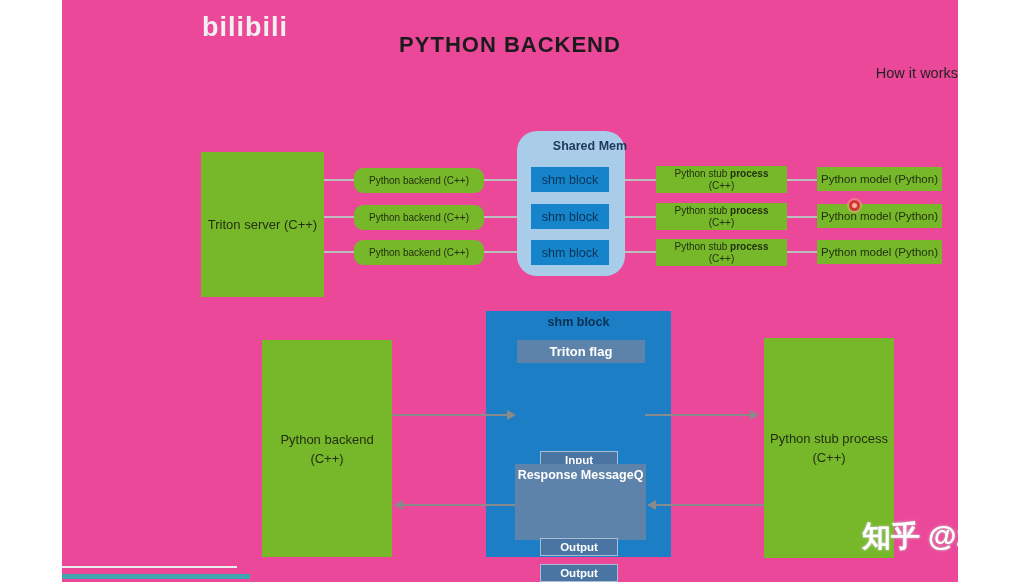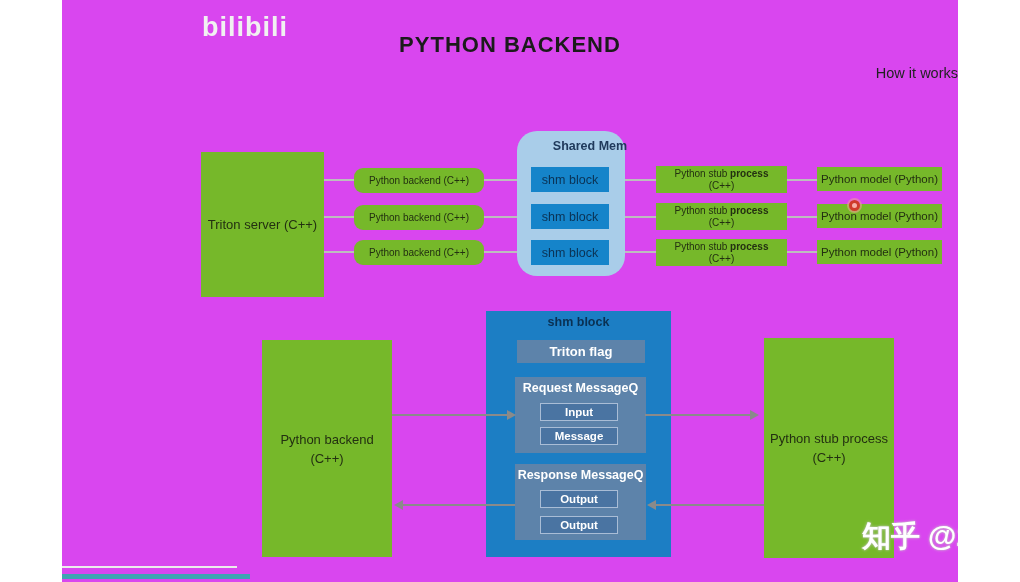--- a/index.html
+++ b/index.html
@@ -1,19 +1,19 @@
 <!DOCTYPE html>
 <html><head>
 <meta charset="utf-8">
 <style>
   * { margin:0; padding:0; box-sizing:border-box; }
   html,body { background:#fff; }
   body { font-family:"Liberation Sans", sans-serif; }
   .stage {
-    position:relative; width:896px; height:582px; background:#d946ef;
+    position:relative; width:896px; height:582px; background:#ec4899;
     overflow:hidden; margin:0 auto;
   }
   .abs { position:absolute; }
 
   
   .title { left:0; right:0; top:32px; text-align:center; font-size:22px;
            font-weight:bold; letter-spacing:1px; color:#1b1b1b; }
   .subtitle { left:0; right:0; top:65px; text-align:right; font-size:14.5px;
               color:#222; }
 
@@ -44,21 +44,21 @@
                     font-size:12.5px; font-weight:600; color:#0a3153; }
   .steel { background:var(--steel); color:#fff; }
   .health { left:455px; top:340px; width:128px; height:23px; font-size:13px;
             display:flex; align-items:center; justify-content:center; font-weight:600; }
   .qbox { width:131px; left:453px; }
   .q-label { text-align:center; font-size:12.5px; font-weight:600; color:#fff;
              padding-top:4px; }
   .slot { position:absolute; left:478px; width:78px; height:18px;
           background:var(--slot); border:1px solid #a9bdd6; color:#fff;
           font-size:11.5px; display:flex; align-items:center; justify-content:center;
-          font-weight:600; }
+          font-weight:600;margin-top:48px; }
 
   
   .aline { height:2px; background:#8a8a8a; }
   .ah-r { width:0; height:0; border-top:5px solid transparent;
           border-bottom:5px solid transparent; border-left:9px solid #8a8a8a; }
   .ah-l { width:0; height:0; border-top:5px solid transparent;
           border-bottom:5px solid transparent; border-right:9px solid #8a8a8a; }
 
   
   .reddot { left:787px; top:200px; width:11px; height:11px; border-radius:50%;
@@ -139,23 +139,20 @@
   </div>
   <div class="abs gbox model-s" style="top:240px">Python model (Python)</div>
 
   <div class="abs reddot"></div>
 
   <div class="abs bigblue"></div>
   <div class="abs shmblock-label">shm block</div>
 
   <div class="abs steel health">Triton flag</div>
 
-  <div class="abs steel qbox" style="top:377px;height:76px">
-    <div class="q-label">Request MessageQ</div>
-  </div>
   <div class="abs slot" style="top:403px">Input</div>
   <div class="abs slot" style="top:427px">Message</div>
 
   <div class="abs steel qbox" style="top:464px;height:76px">
     <div class="q-label">Response MessageQ</div>
   </div>
   <div class="abs slot" style="top:490px">Output</div>
   <div class="abs slot" style="top:516px">Output</div>
 
   <div class="abs gbox pyback">

